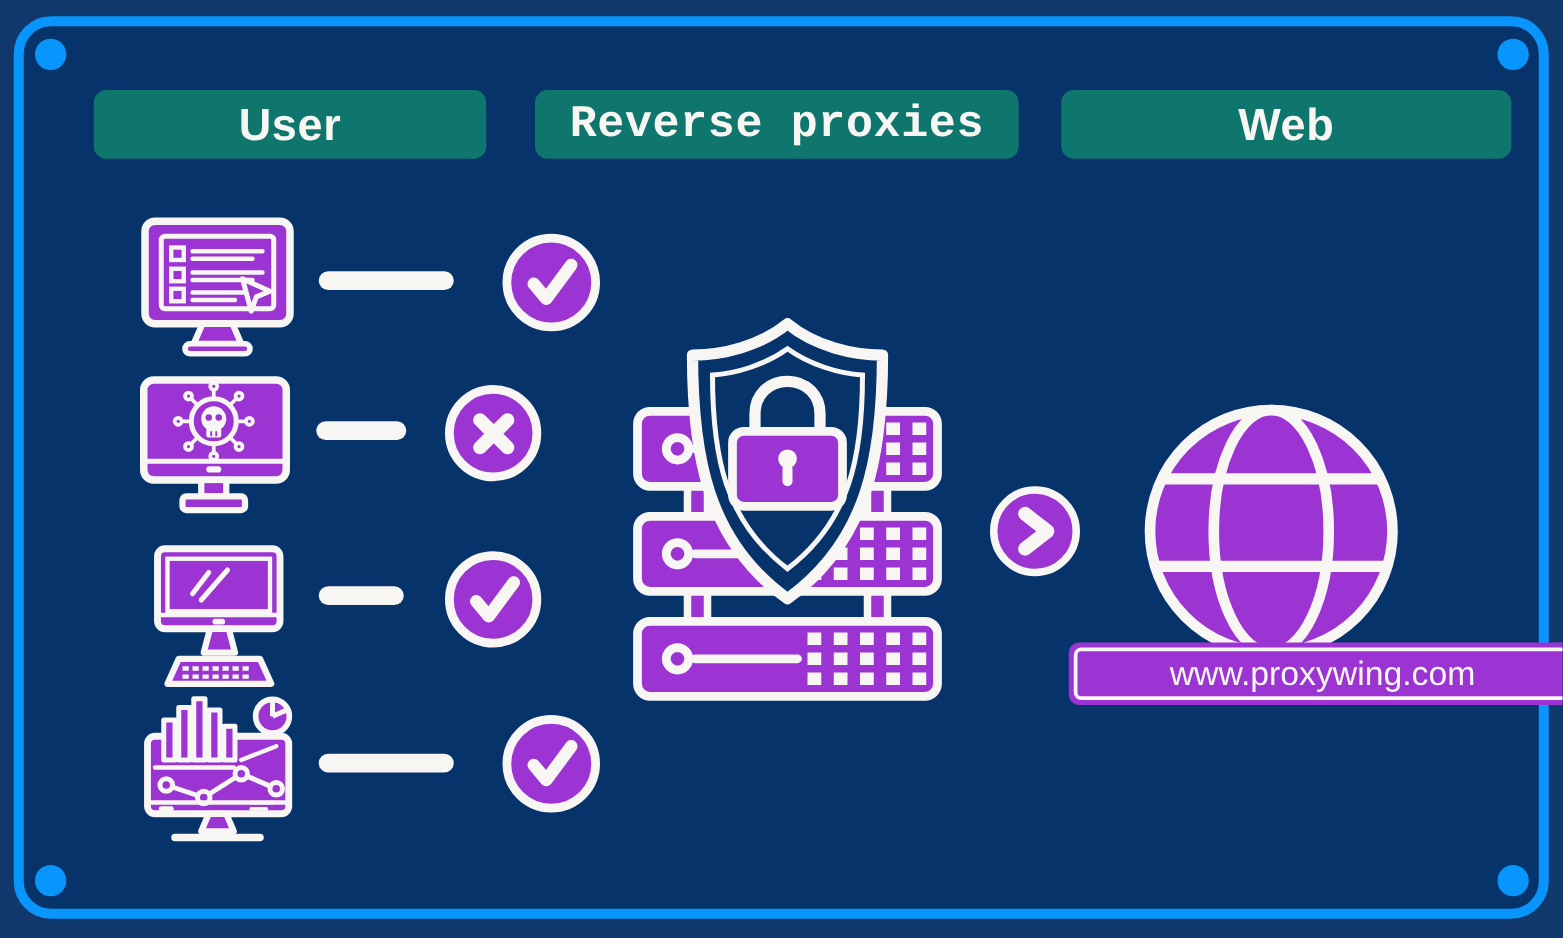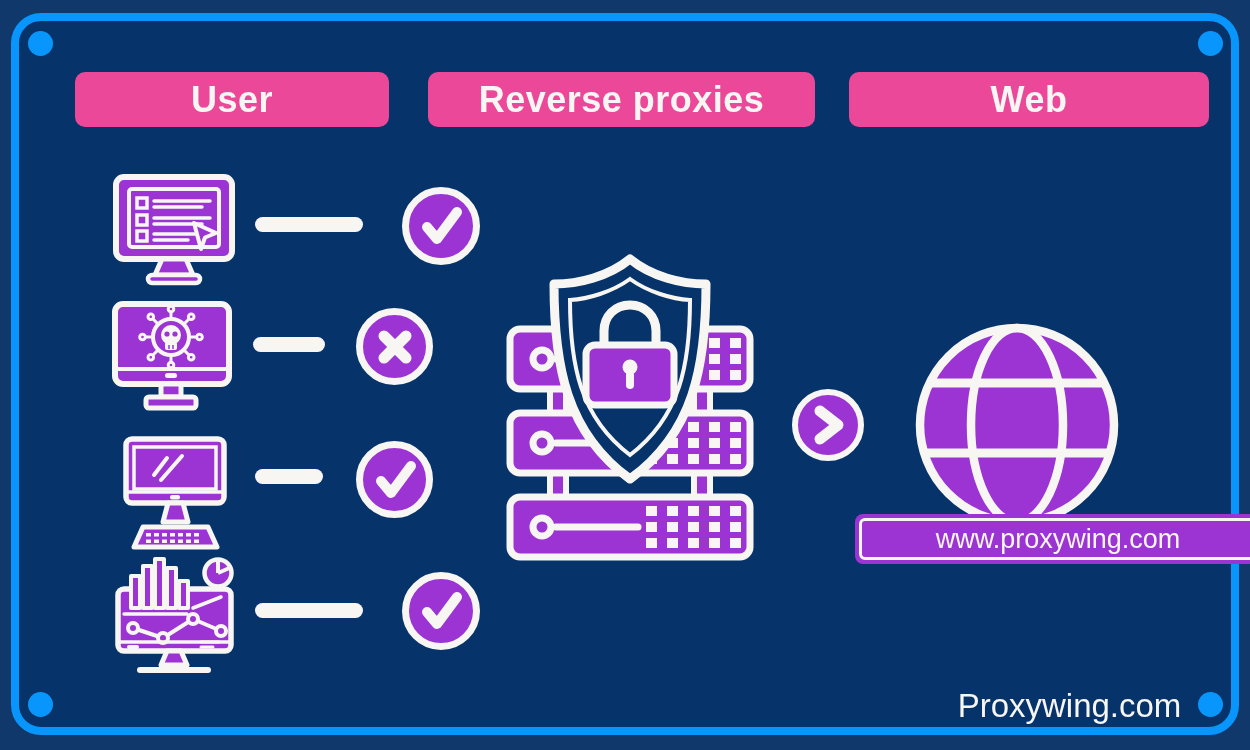--- a/index.html
+++ b/index.html
@@ -4,21 +4,21 @@
 <style>
   html,body{margin:0;padding:0;}
   body{width:1250px;height:750px;overflow:hidden;background:#10386b;
        font-family:"Liberation Sans",sans-serif;}
   .stage{position:relative;width:1250px;height:750px;}
   .panel{position:absolute;left:11px;top:13px;width:1228px;height:722px;
          box-sizing:border-box;border:8px solid #0996fc;border-radius:30px;
          background:#05336a;}
   .corner-dot{position:absolute;width:25px;height:25px;border-radius:50%;
               background:#0996fc;}
-  .hdr{position:absolute;top:72px;height:55px;background:#ec4899;border-radius:10px;
+  .hdr{position:absolute;top:72px;height:55px;background:#0f766e;border-radius:10px;
        color:#f7f6f3;font-weight:bold;font-size:36px;display:flex;
        align-items:center;justify-content:center;letter-spacing:.5px;}
   .dash{position:absolute;height:15px;border-radius:8px;background:#f7f6f3;}
   .badge{position:absolute;box-sizing:border-box;border-radius:50%;
          background:#9b34d3;border:7px solid #f7f6f3;
          display:flex;align-items:center;justify-content:center;}
   .url-label{position:absolute;left:855px;top:514px;width:406px;height:50px;
              background:#9b34d3;border-radius:8px;display:flex;align-items:center;
              justify-content:center;color:#f7f6f3;font-size:27px;z-index:5;}
   .url-label .inner-border{position:absolute;inset:4px;border:3px solid #f7f6f3;
@@ -36,21 +36,21 @@
 <div class="stage">
 
   <div class="panel"></div>
 
   <div class="corner-dot" style="left:28px;top:31px;"></div>
   <div class="corner-dot" style="left:1198px;top:31px;"></div>
   <div class="corner-dot" style="left:28px;top:692px;"></div>
   <div class="corner-dot" style="left:1198px;top:692px;"></div>
 
   <div class="hdr" style="left:75px;width:314px;">User</div>
-  <div class="hdr" style="left:428px;width:387px;">Reverse proxies</div>
+  <div class="hdr" style="left:428px;width:387px;font-family:Liberation Mono, monospace;">Reverse proxies</div>
   <div class="hdr" style="left:849px;width:360px;">Web</div>
 
   <svg style="left:112px;top:173px;" width="124" height="113" viewBox="0 0 124 113" aria-label="browser-checklist-monitor">
     <rect class="w-st" x="4" y="4" width="116" height="82" rx="8" stroke-width="6"></rect>
     <rect class="w-ln" x="17" y="16" width="90" height="58" rx="3" stroke-width="4"></rect>
     <g class="w-ln" stroke-width="3.5">
       <rect x="25" y="25" width="10" height="10"></rect>
       <rect x="25" y="42" width="10" height="10"></rect>
       <rect x="25" y="58" width="10" height="10"></rect>
     </g>
@@ -205,15 +205,14 @@
       <path d="M0,68 H215 M0,138 H215"></path>
     </g>
     <ellipse class="w-ln" cx="107" cy="110" rx="46" ry="97" stroke-width="8.5"></ellipse>
   </svg>
 
   <div class="url-label">
     <span class="inner-border"></span>
     <span>www.proxywing.com</span>
   </div>
 
-  <div class="brand">Proxywing.com</div>
 
 </div>
 
 </body></html>

